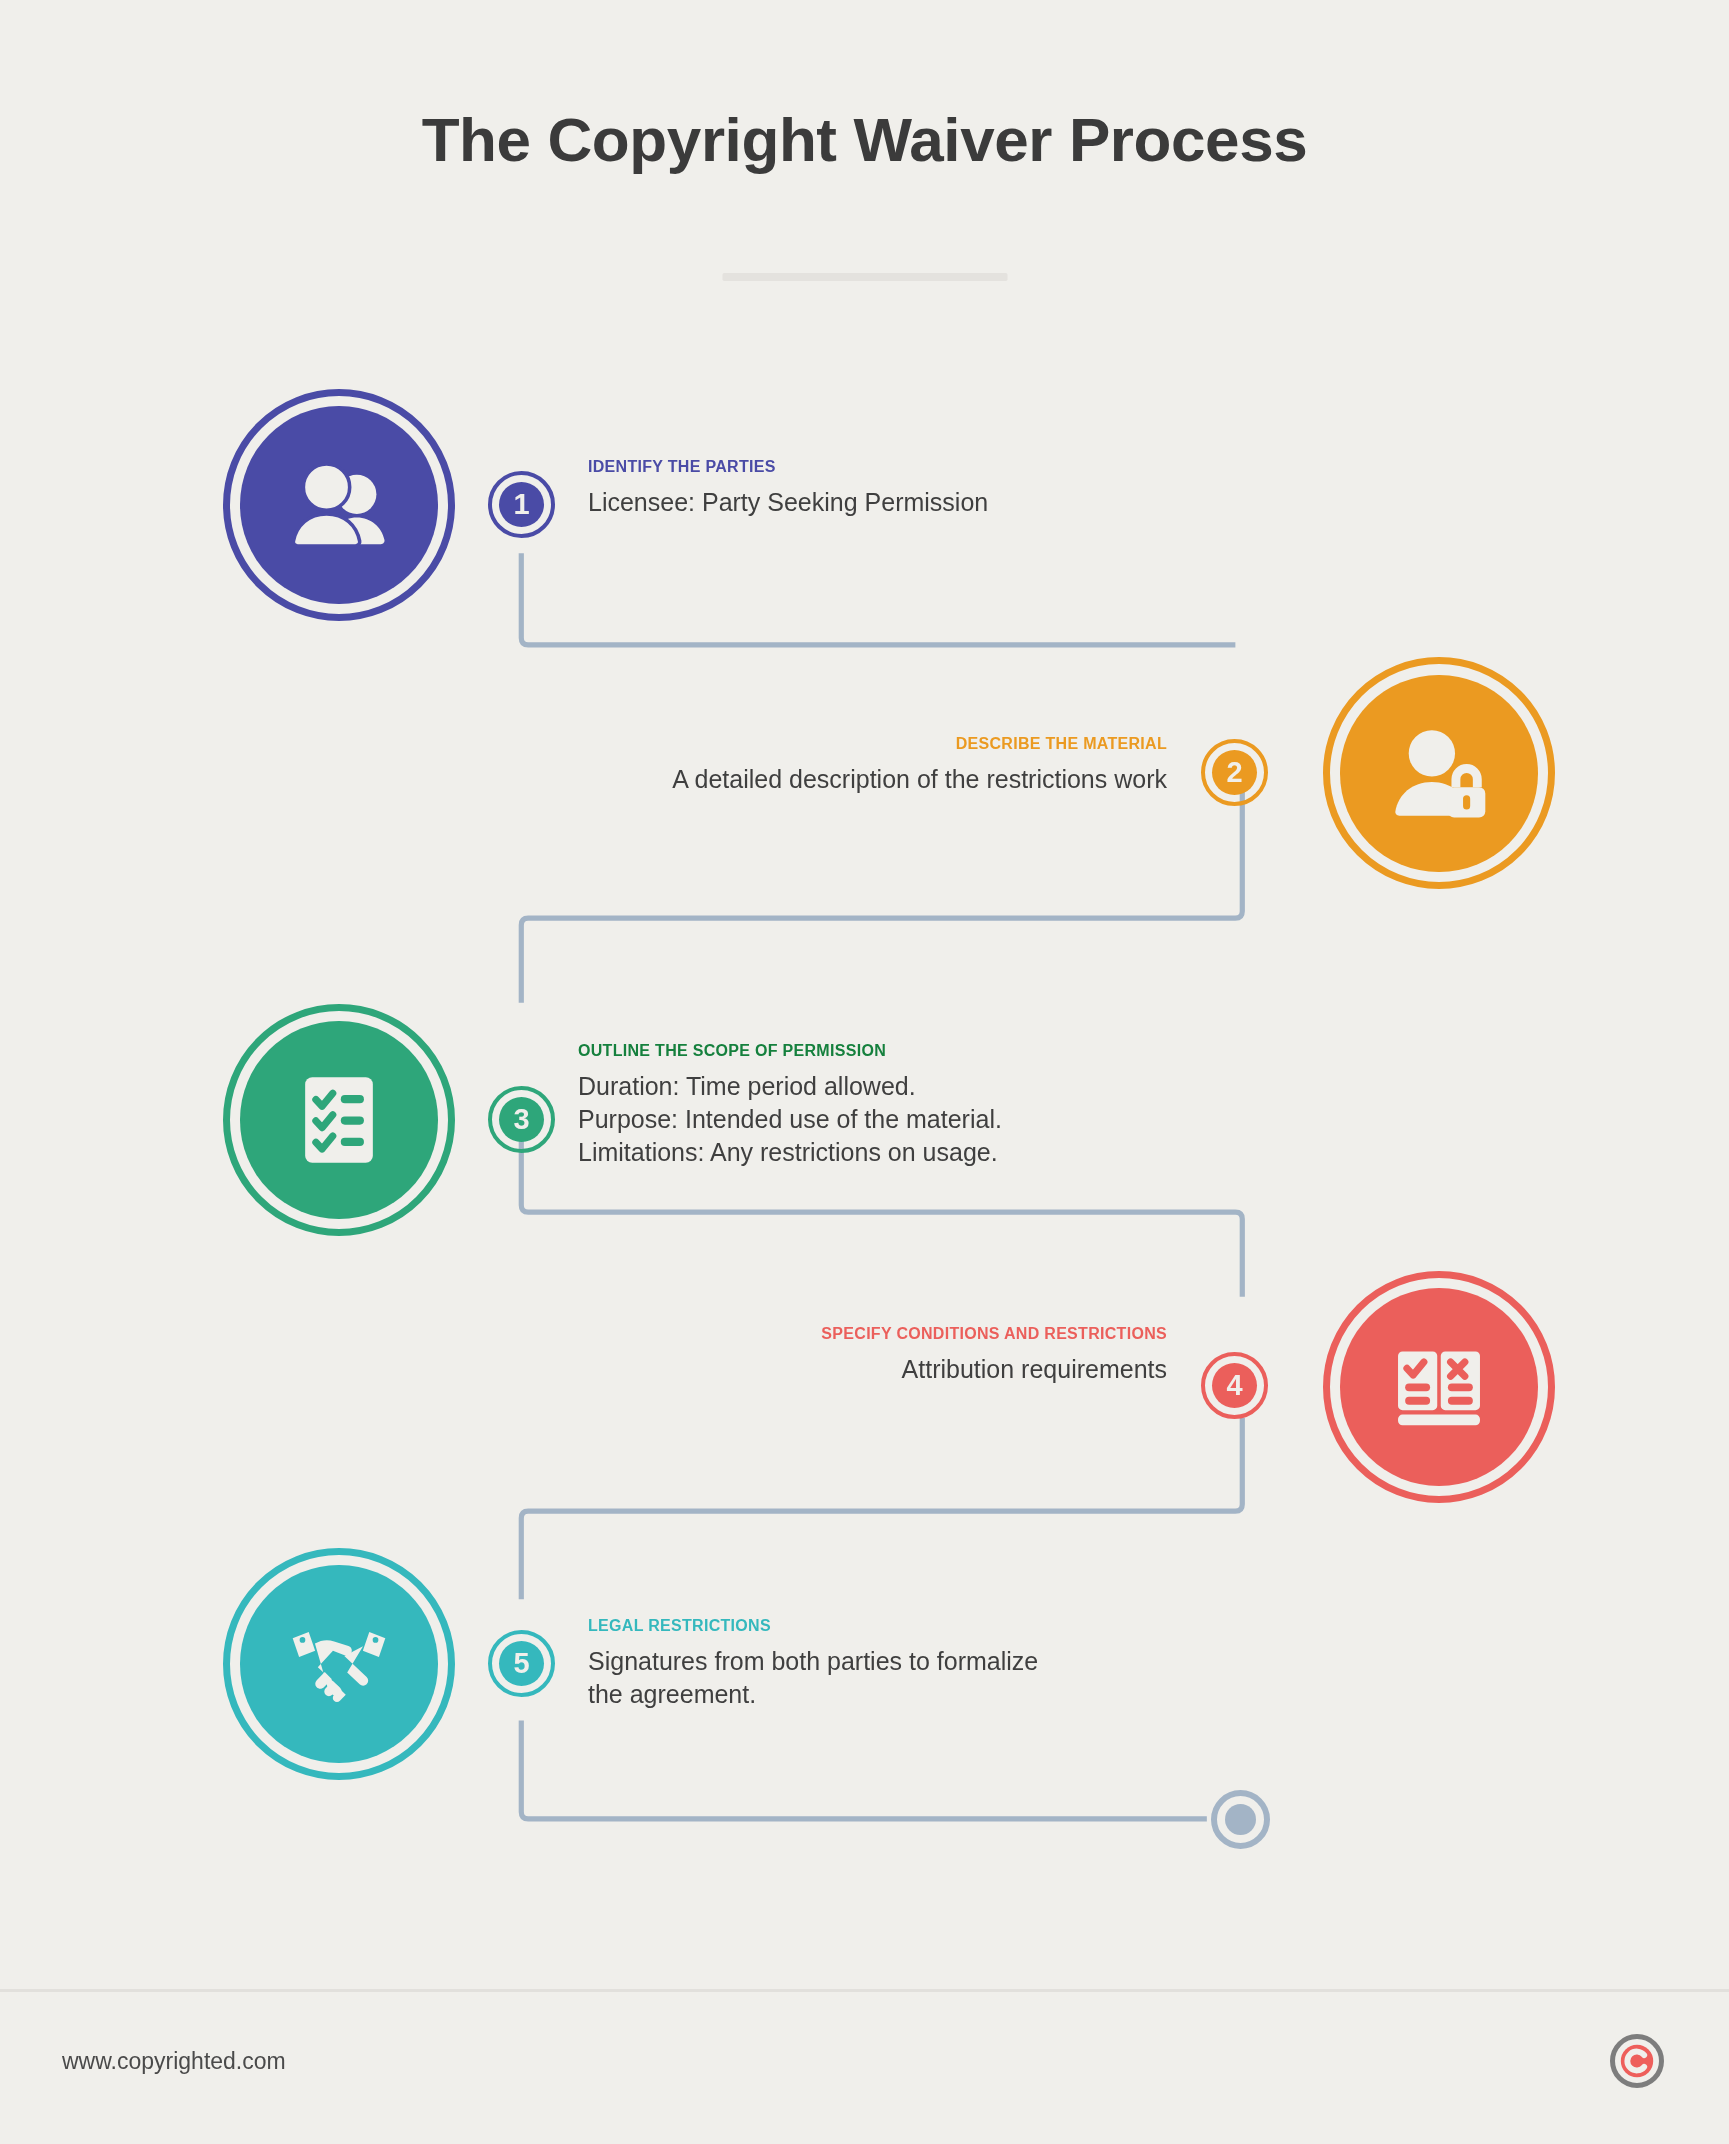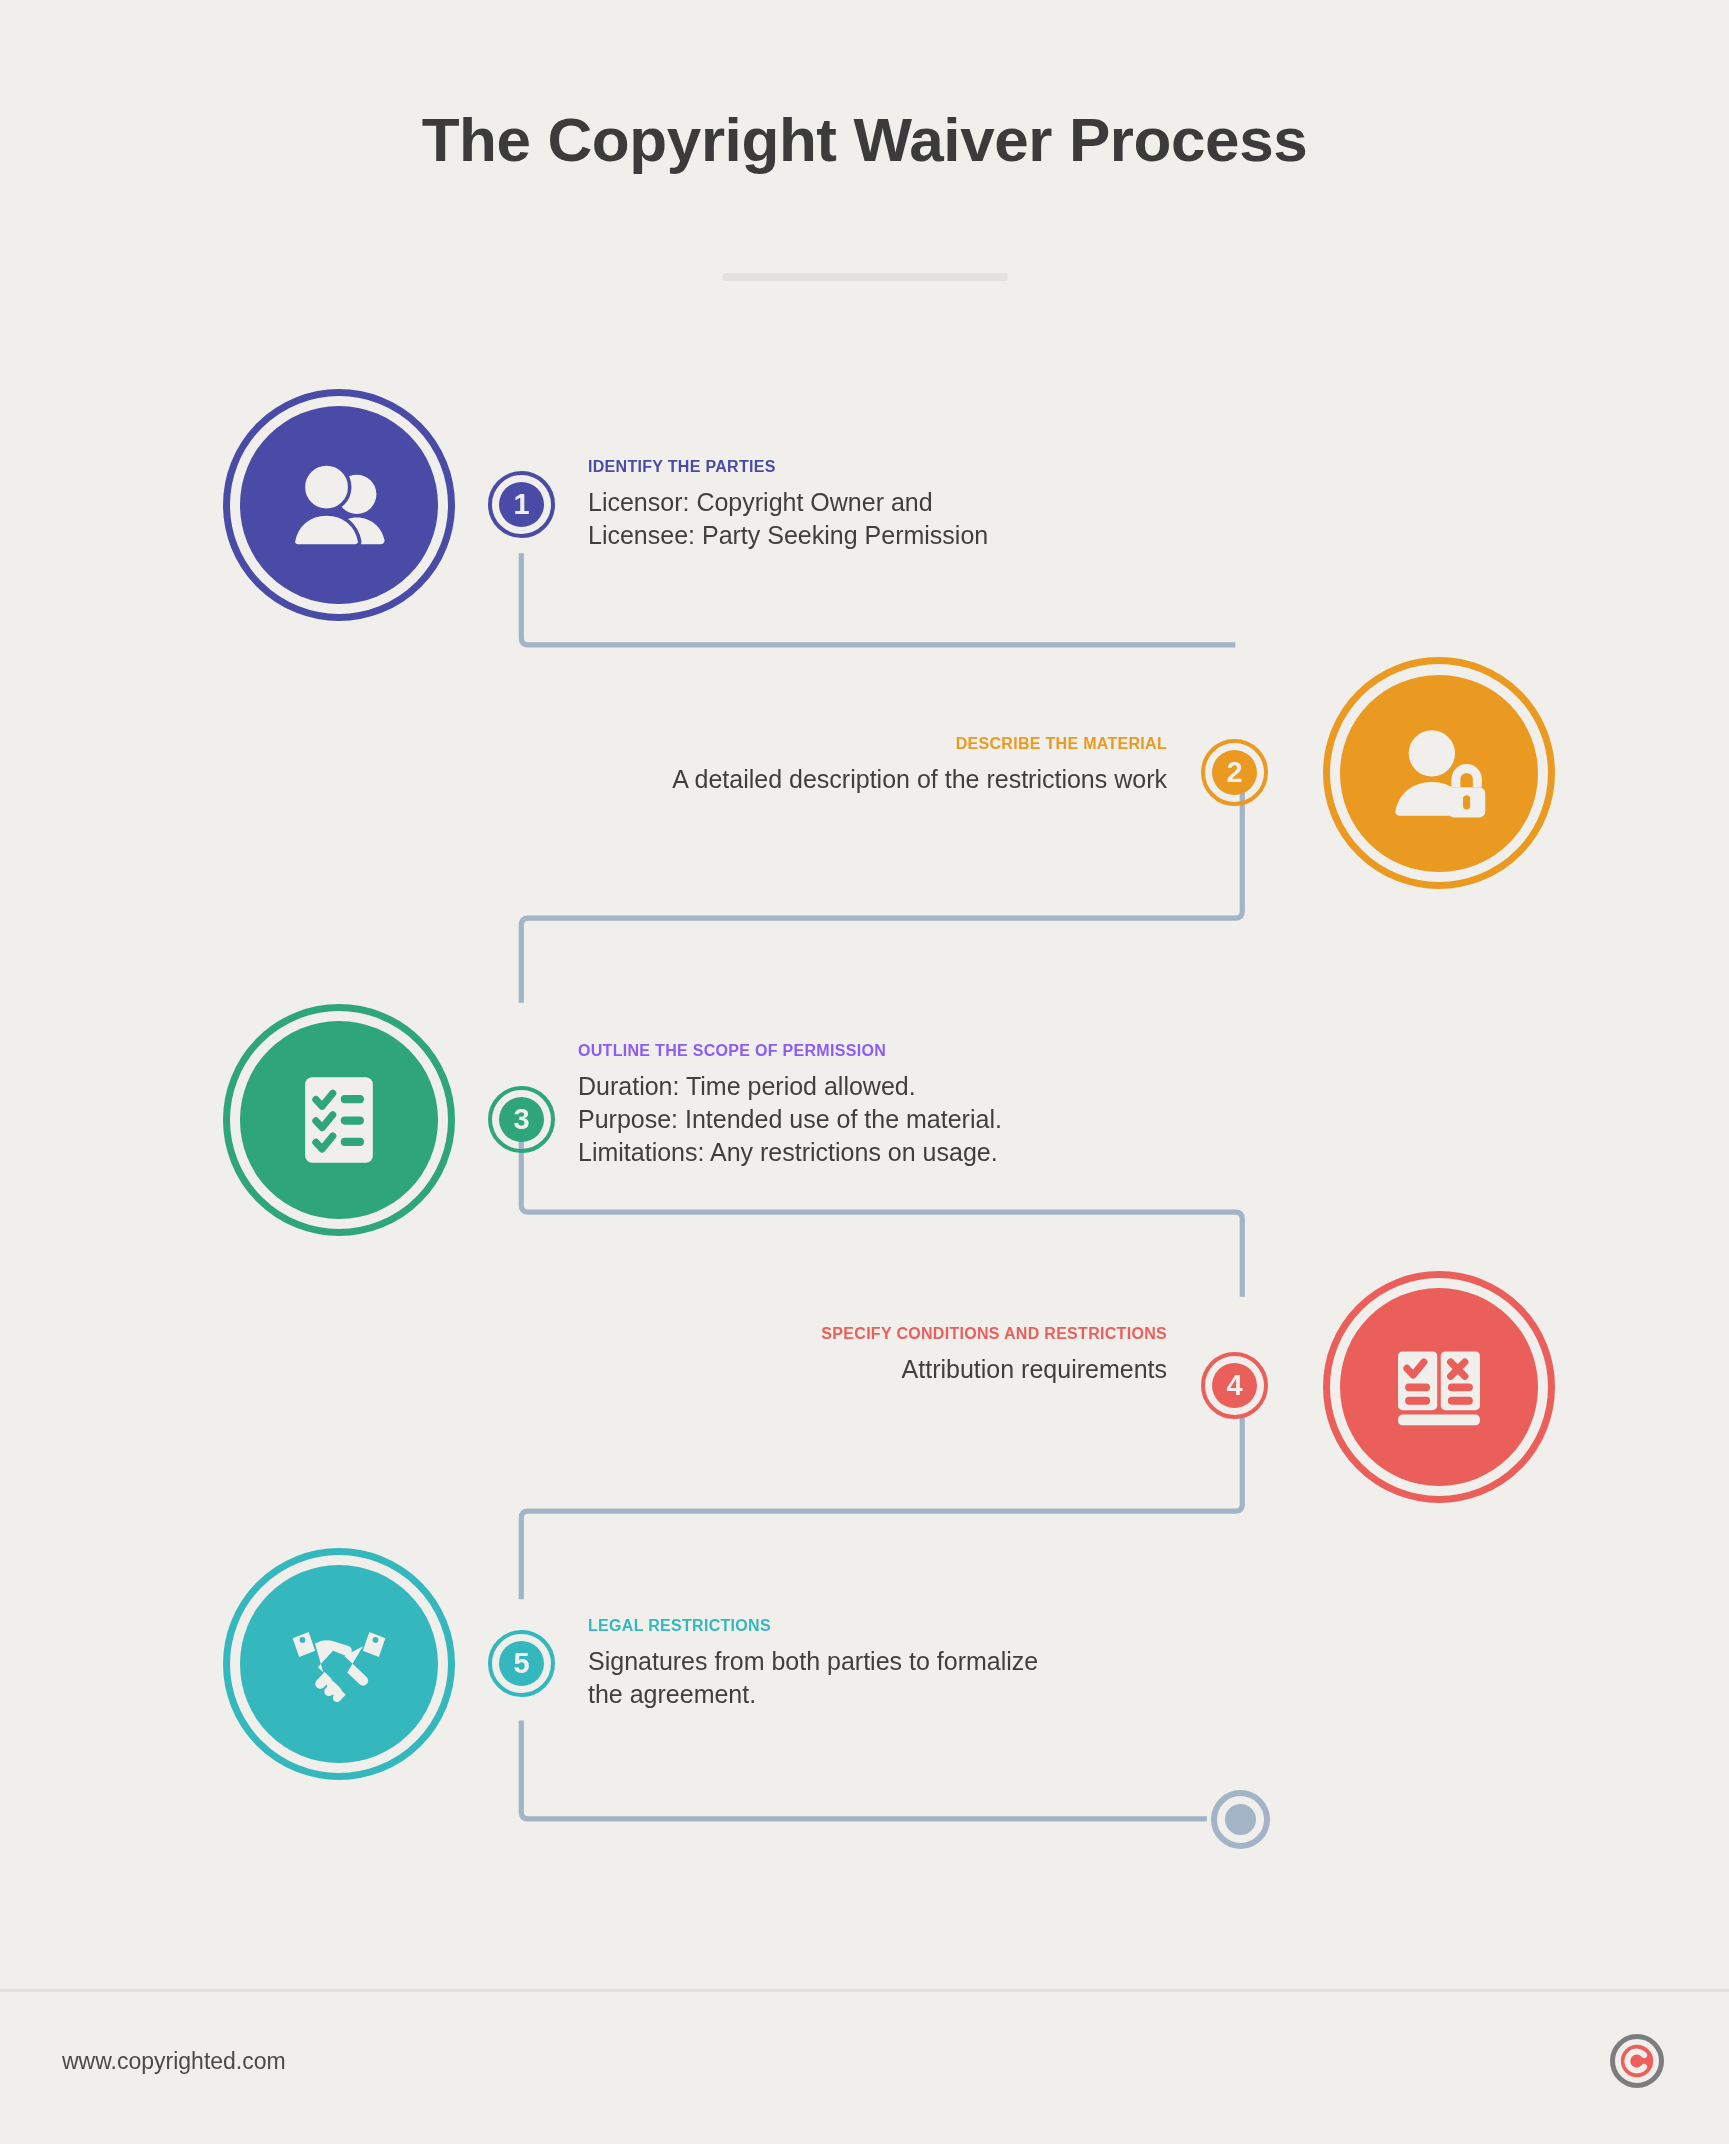--- a/index.html
+++ b/index.html
@@ -222,21 +222,20 @@
   </div>
 
   <div class="badge" style="left:488px; top:82px; color:#4a4ba6;">
     <div class="inner">
       <span class="num">1</span>
     </div>
   </div>
 
   <div class="step-text align-left" style="left:588px; top:69px;">
     <div class="step-title" style="color:#4a4ba6;">IDENTIFY THE PARTIES</div>
-    <div class="step-body">Licensor: Copyright Owner and</div>
     <div class="step-body">Licensee: Party Seeking Permission</div>
   </div>
 </div>
 
 <div class="step" id="step-2" style="top:640px;">
   <div class="medallion" style="left:1323px; top:17.3px; color:#eb9a21;">
     <div class="ring"></div>
     <div class="disc"></div>
     <svg class="glyph" viewBox="0 0 64 64">
       <circle cx="28" cy="21" r="13" fill="#f0efeb"></circle>
@@ -274,21 +273,21 @@
     </svg>
   </div>
 
   <div class="badge" style="left:488px; top:130px; color:#2ea67a;">
     <div class="inner">
       <span class="num">3</span>
     </div>
   </div>
 
   <div class="step-text align-left" style="left:578px; top:86px; width:709px;">
-    <div class="step-title" style="color:#8b5cf6;">OUTLINE THE SCOPE OF PERMISSION</div>
+    <div class="step-title" style="color:#15803d;">OUTLINE THE SCOPE OF PERMISSION</div>
     <div class="step-body">Duration: Time period allowed.</div>
     <div class="step-body">Purpose: Intended use of the material.</div>
     <div class="step-body">Limitations: Any restrictions on usage.</div>
   </div>
 </div>
 
 <div class="step" id="step-4" style="top:1245px;">
   <div class="medallion" style="left:1323px; top:26px; color:#eb5f5b;">
     <div class="ring"></div>
     <div class="disc"></div>

